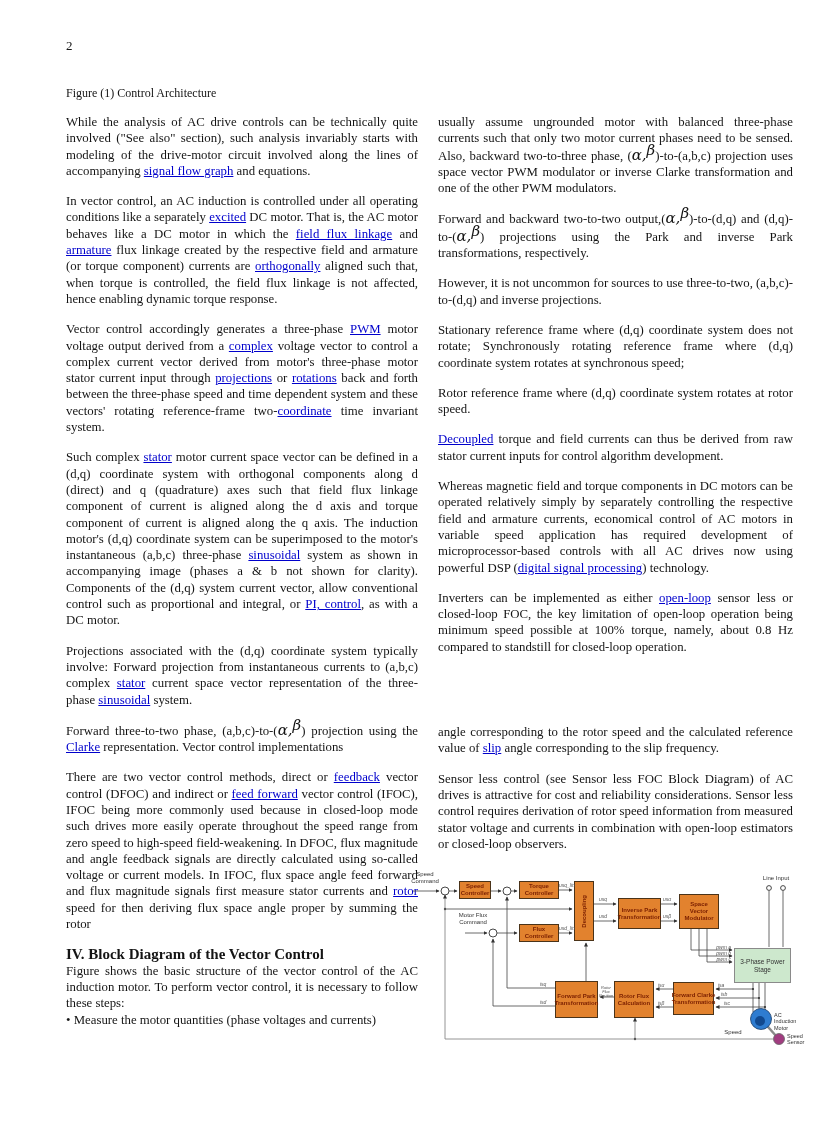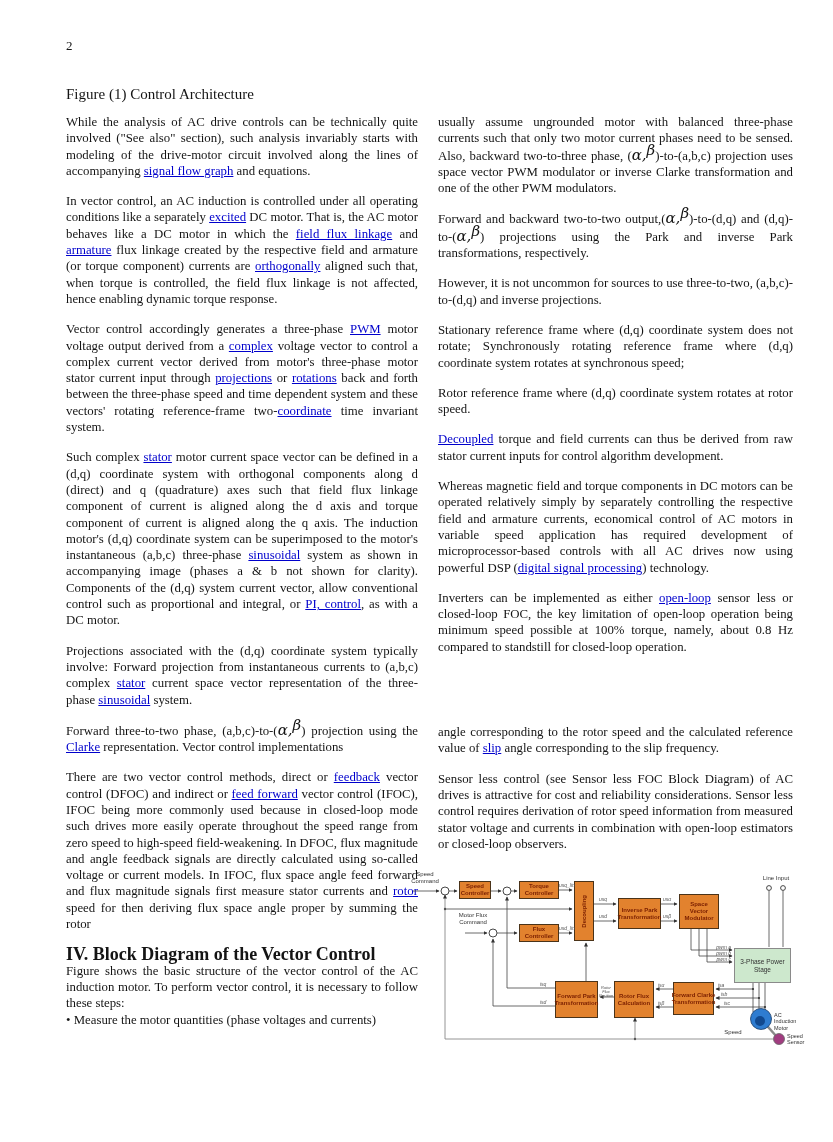--- a/index.html
+++ b/index.html
@@ -1,23 +1,23 @@
 <!DOCTYPE html>
 <html><head>
 <meta charset="utf-8">
 <style>
   html,body{margin:0;padding:0;background:#e8e8e8;}
   .page{position:relative;width:833px;height:1142px;background:#ffffff;overflow:hidden;
         font-family:"Liberation Serif", serif;color:#141414;}
   .pagenum{position:absolute;left:66px;top:38px;font-size:13px;}
-  .caption{position:absolute;left:66px;top:86px;font-size:15px;}
+  .caption{position:absolute;left:66px;top:86px;font-size:12px;}
   .cols{position:absolute;left:66px;top:114px;width:727px;display:flex;gap:20px;}
   .col{width:355px;}
   p.para{margin:0 0 14px 0;font-size:12.8px;line-height:16.3px;text-align:justify;}
-  .h4{font-weight:bold;font-size:18px;line-height:16.3px;margin:0;}
+  .h4{font-weight:bold;font-size:15px;line-height:16.3px;margin:0;}
   .link{color:#0000cc;text-decoration:underline;cursor:pointer;}
   .sym{font-style:italic;font-size:15px;font-family:"DejaVu Serif",serif;}
   .symsup{font-style:italic;font-size:15px;font-family:"DejaVu Serif",serif;
           vertical-align:5px;line-height:0;display:inline-block;}
   .spacer{height:55px;}
   
   .diagram{position:relative;width:425px;height:185px;margin:12px 0 0 -29px;
            font-family:"Liberation Sans", sans-serif;}
   .diagram svg{position:absolute;left:0;top:0;}
   .dbox{position:absolute;background:#e2822e;border:1px solid #4a3319;color:#7a1f00;

